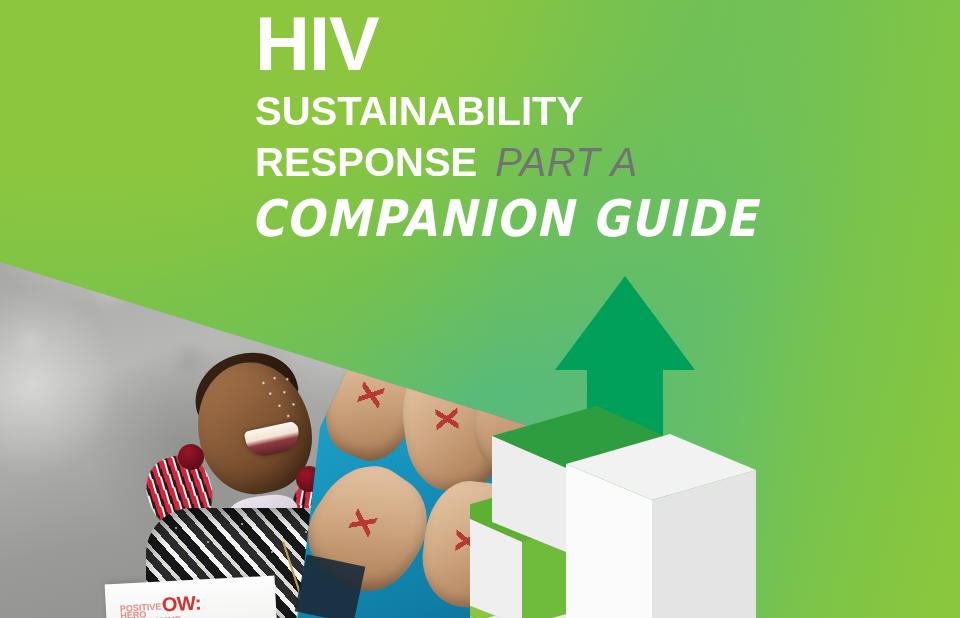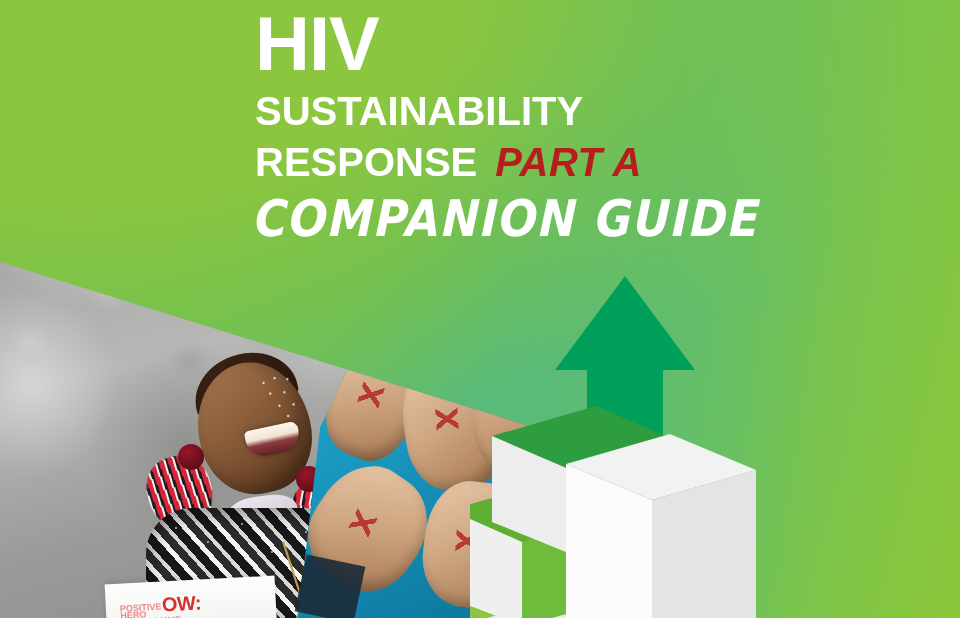--- a/index.html
+++ b/index.html
@@ -325,23 +325,23 @@
   .t-line {
     font-size: 40px;
     font-weight: 700;
     color: #ffffff;
     line-height: 51px;
     letter-spacing: 0px;
     margin: 0;
     white-space: nowrap;
   }
   .t-part {
-    color: #b91c1c;
+    color: #737373;
     font-style: italic;
-    font-weight: 700;
+    font-weight: 400;
     letter-spacing: 0.5px;
     margin-left: 18px;
   }
   .t-companion {
     margin: 7px 0 0 0;
     font-family: "DejaVu Sans", sans-serif;
     font-size: 45px;
     font-weight: 700;
     font-style: italic;
     color: #ffffff;

